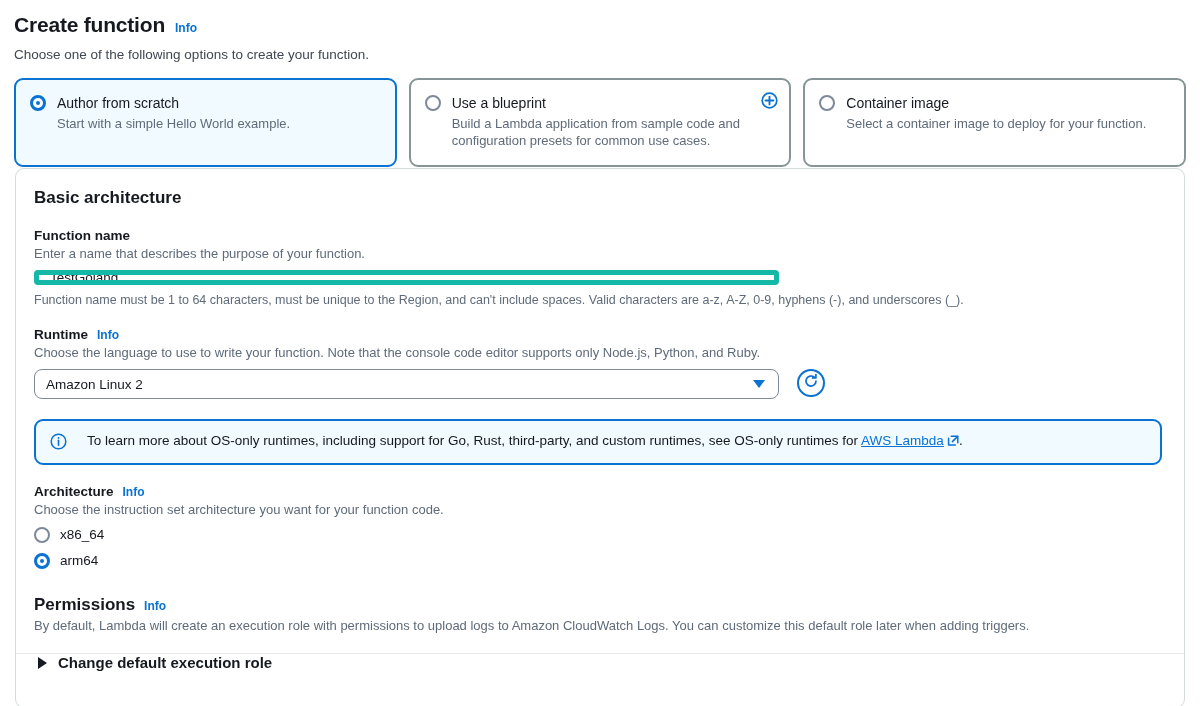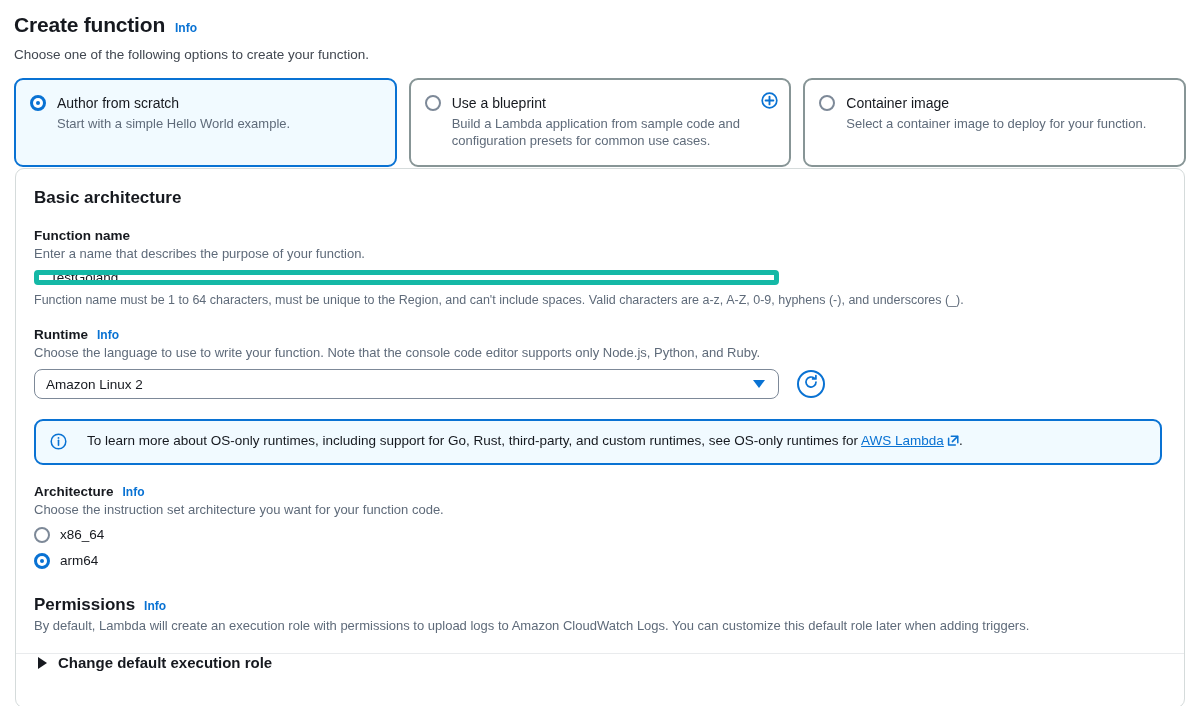--- a/index.html
+++ b/index.html
@@ -115,21 +115,21 @@
     border: 5px solid #14b8a6;
     border-radius: 4px;
     padding: 0 11px;
     font-size: 13.5px;
     font-family: "Liberation Sans", sans-serif;
     color: #16191f;
     background: #ffffff;
     outline: none;
   }
 
-  .select-row { display: flex; align-items: center; gap: 18px; margin-top: 8px; }
+  .select-row { display: flex; align-items: flex-start; gap: 18px; margin-top: 8px; }
   .select-box {
     position: relative;
     width: 745px; height: 30px;
     border: 1px solid #7d8998;
     border-radius: 8px;
     background: #ffffff;
     display: flex; align-items: center;
     padding: 0 11px;
     font-size: 13.5px; color: #16191f;
     cursor: pointer;

